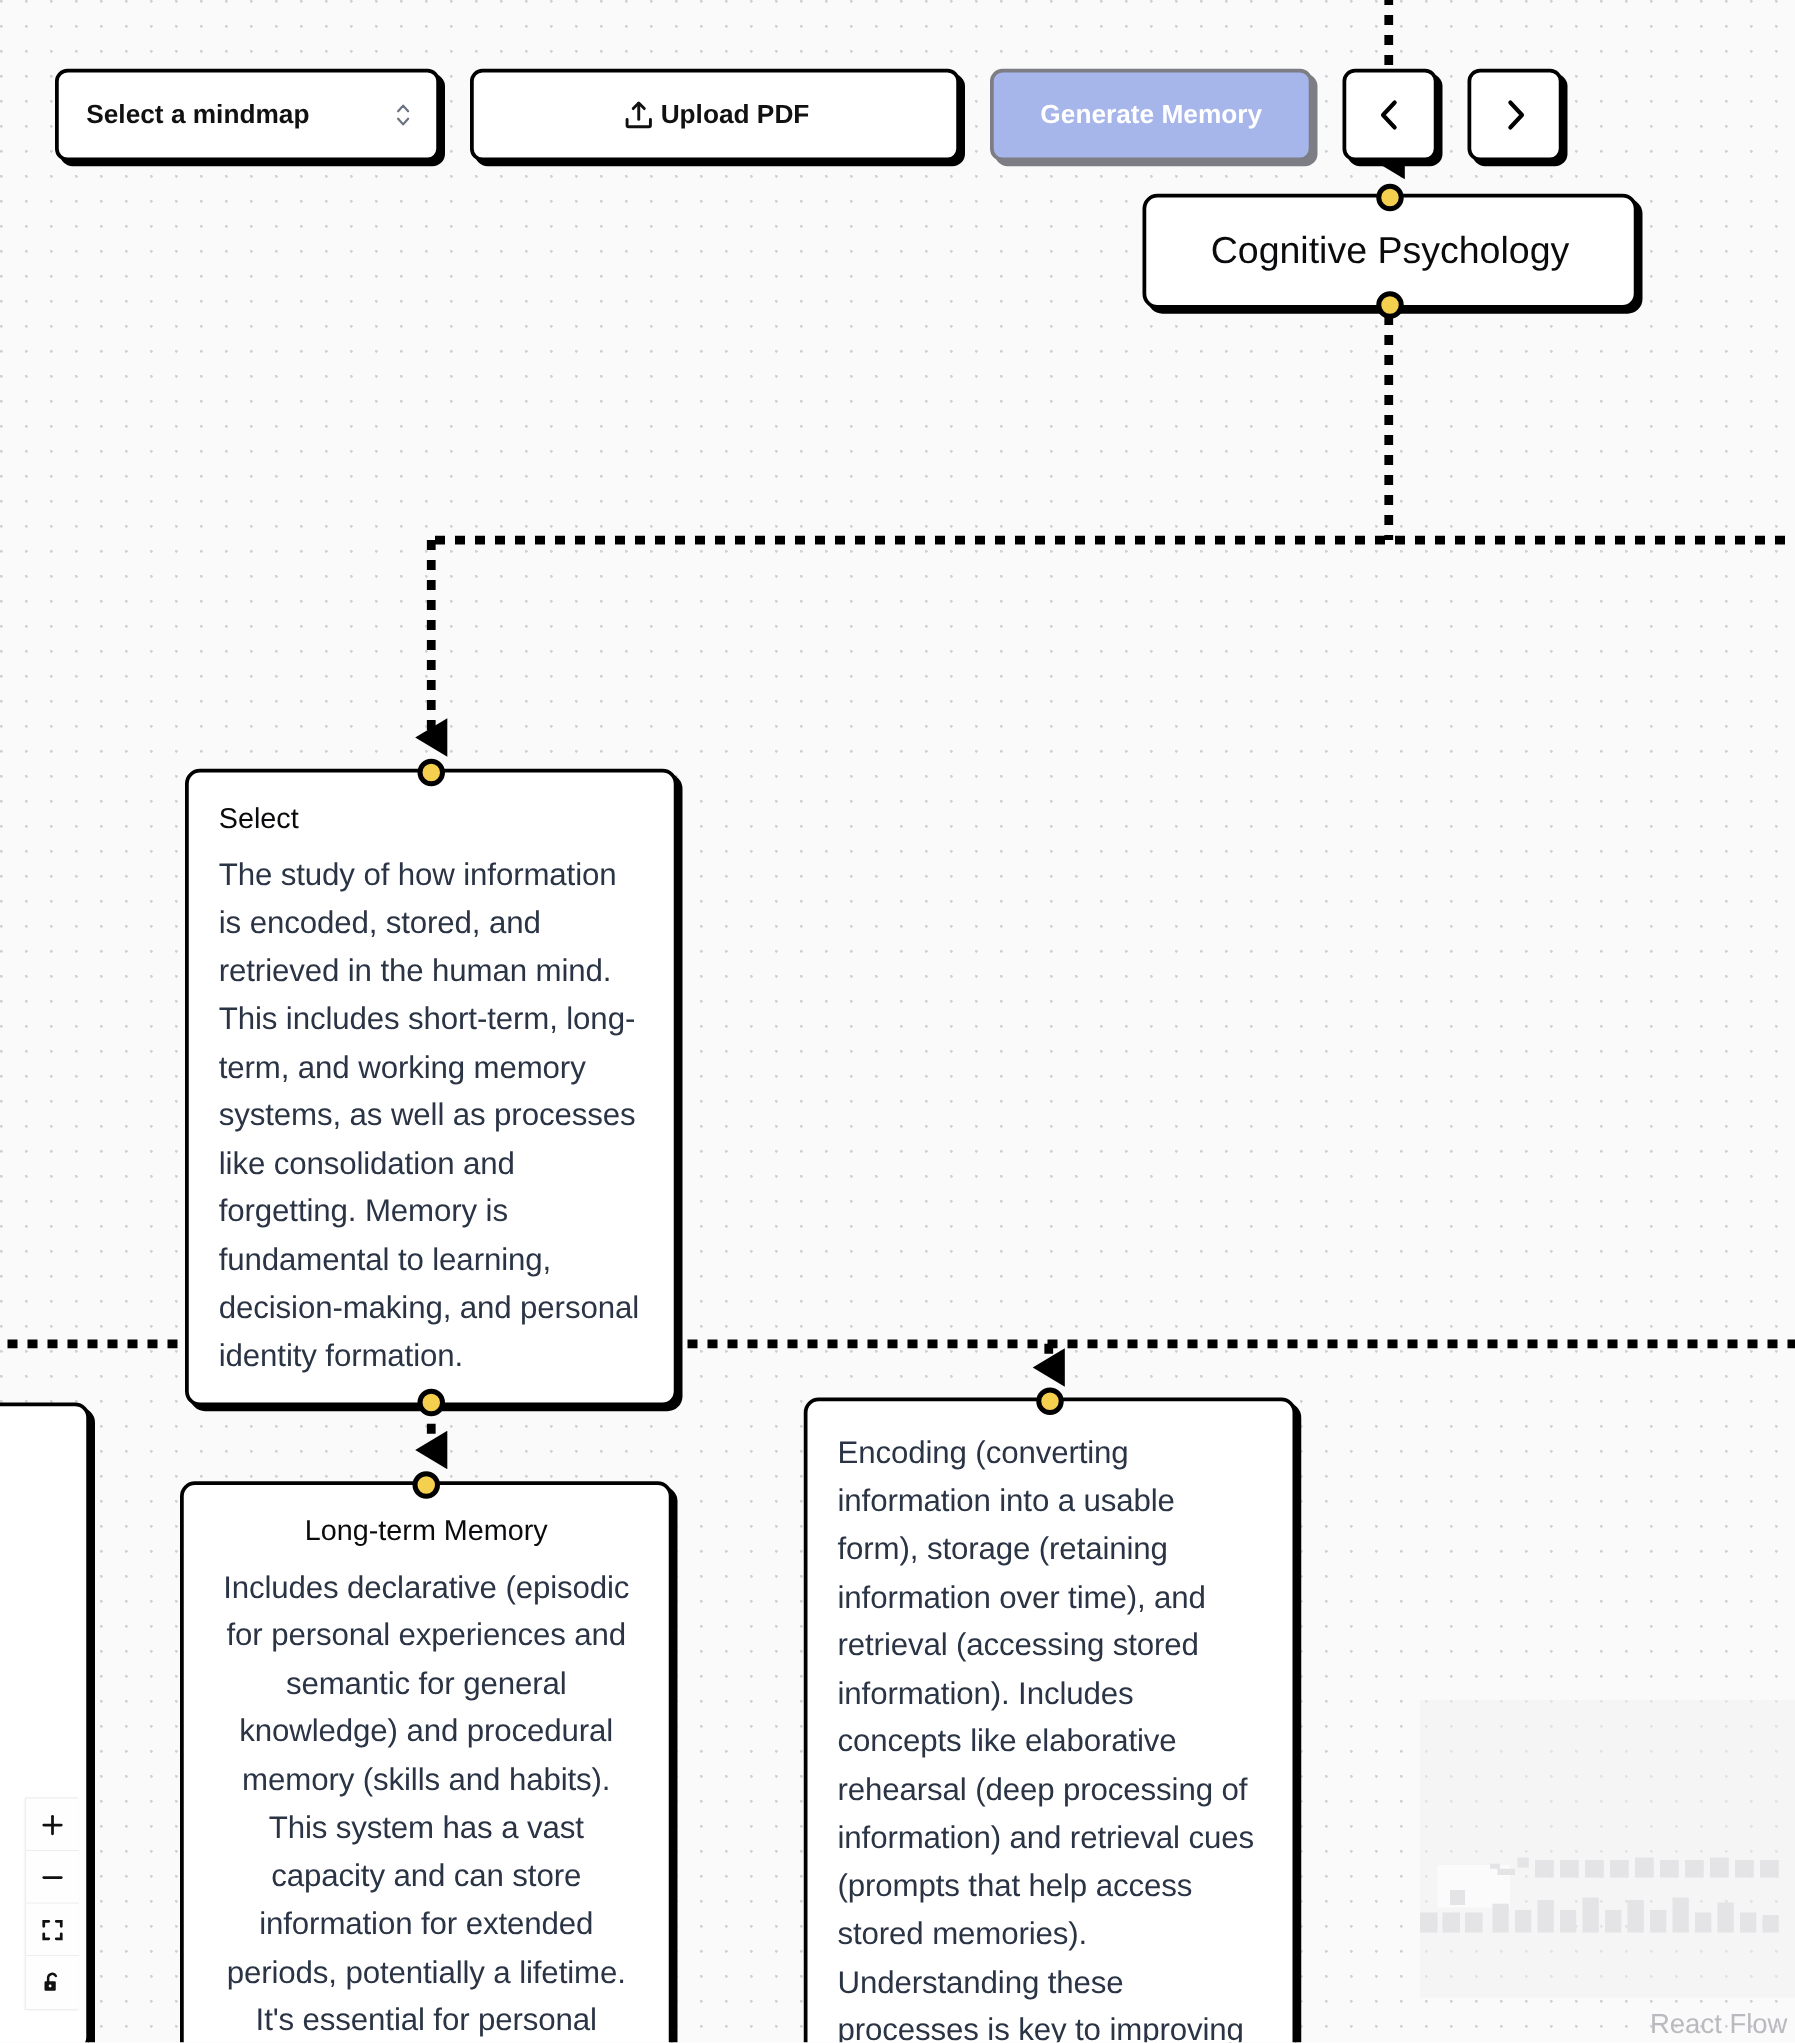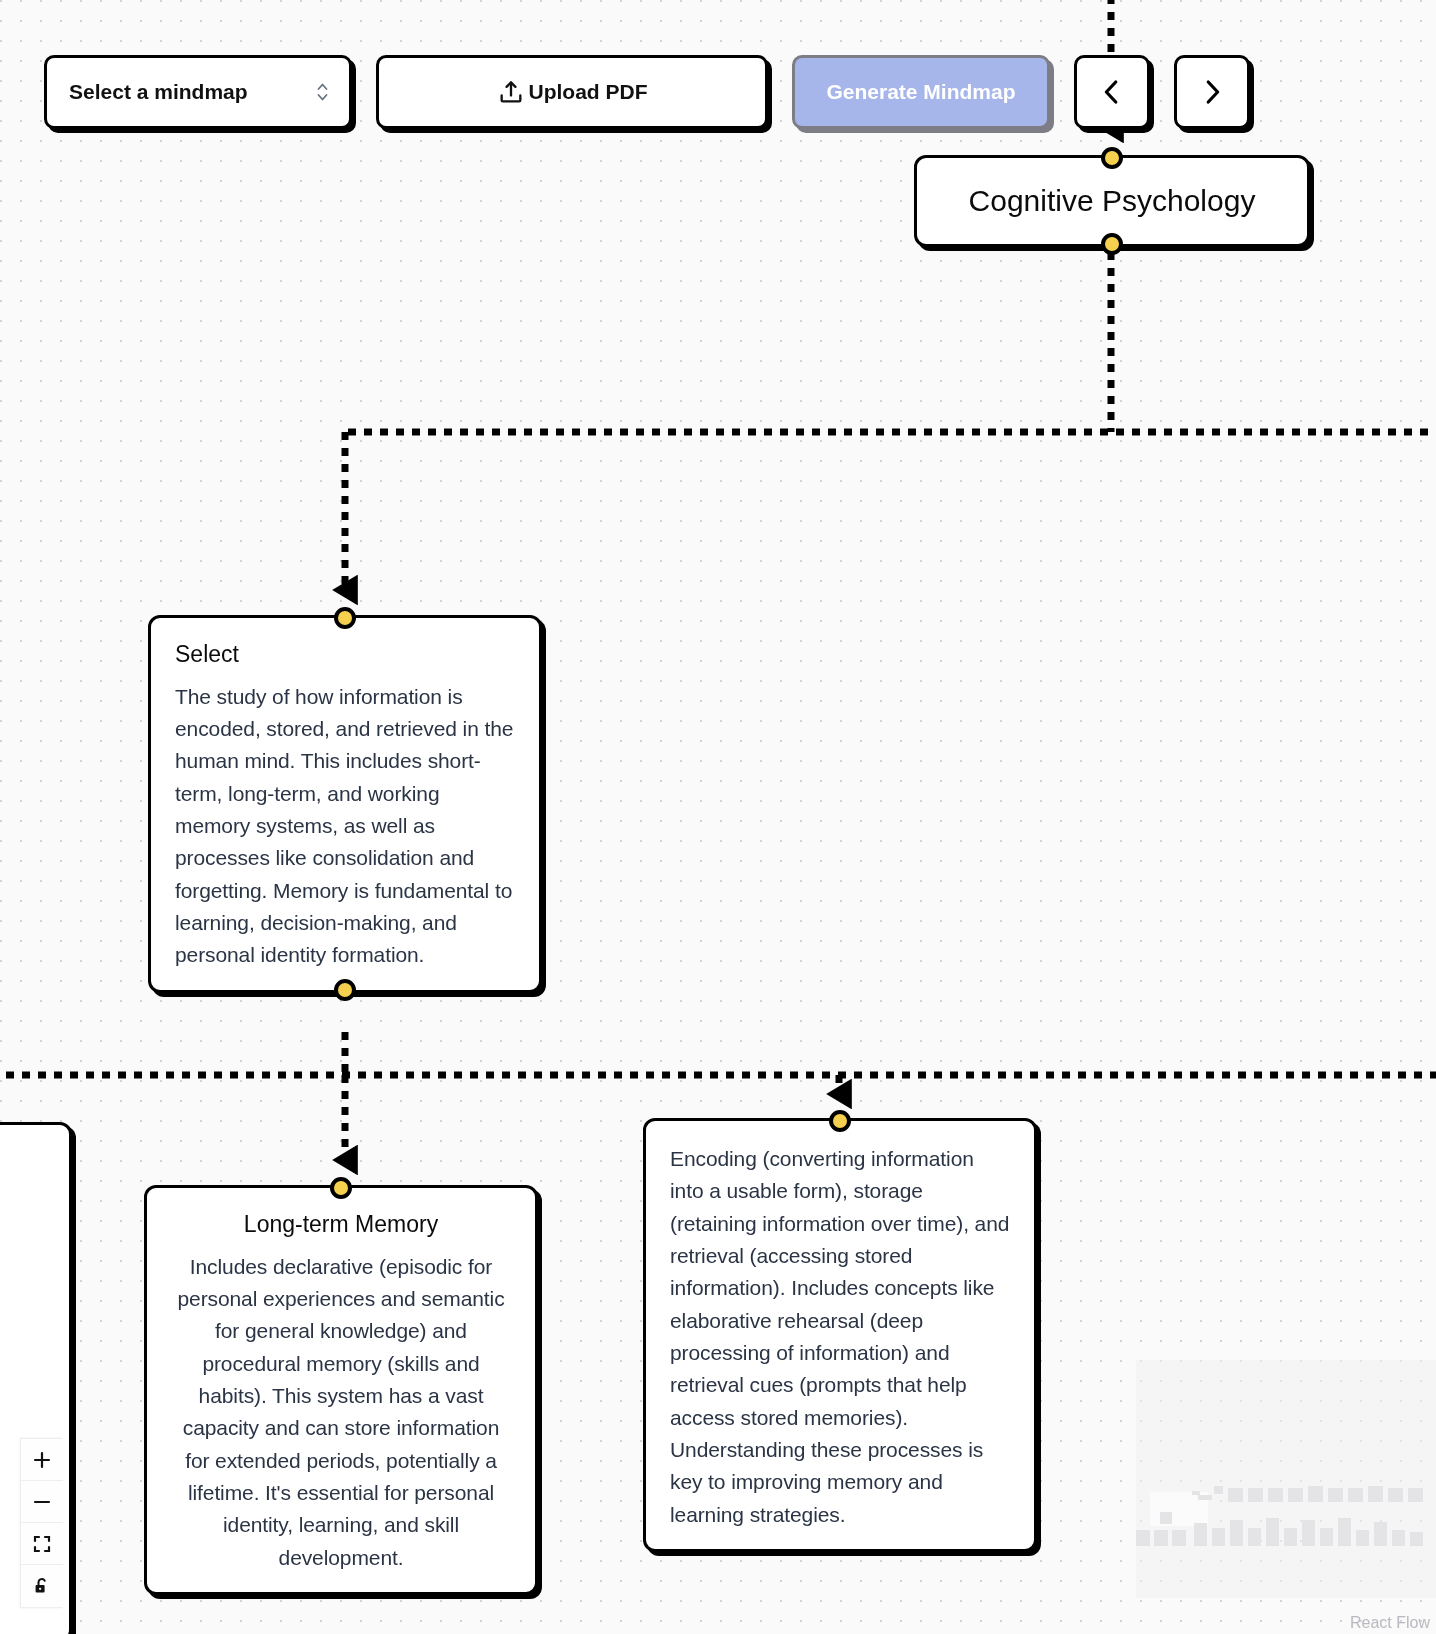--- a/index.html
+++ b/index.html
@@ -69,21 +69,21 @@
     border-radius: 12px;
     box-shadow: 4px 4px 0 #000000;
     z-index: 20;
   }
   .node-inner { padding: 22px 24px 18px 24px; }
   .node-title {
     font-size: 23px; font-weight: 400; color: #0b0b0d;
     margin: 0 0 12px 0; line-height: 1.25;
   }
   .node-desc {
-    font-size: 21px; color: #2b3445; line-height: 1.54; margin: 0;
+    font-size: 25px; color: #2b3445; line-height: 1.54; margin: 0;
     letter-spacing: -0.1px;
   }
 
   
   #node-root { width: 396px; height: 92px; left: 914px; top: 155px; }
   #node-root .node-inner {
     height: 100%; display: flex; align-items: center; justify-content: center; padding: 0 18px;
   }
   #node-root .node-title { font-size: 30px; margin: 0; }
 
@@ -127,21 +127,21 @@
     position: absolute; right: 0px; bottom: 36px;
     width: 300px; height: 238px;
     background: rgba(240,240,240,0.55);
     z-index: 35;
   }
   .mini-node { position: absolute; background: #e4e4e6; }
   .mini-node.light { background: #fbfbfb; }
 
   #rf-attrib {
     position: absolute; right: 6px; bottom: 2px;
-    font-size: 16px; color: #b9b9bf; z-index: 46;
+    font-size: 22px; color: #b9b9bf; z-index: 46;
     font-family: "Liberation Sans", sans-serif;
   }
 </style>
 </head>
 <body>
 
 <div id="canvas">
 
   <svg id="edges" viewBox="0 0 1436 1634" width="1436" height="1634">
     <defs>
@@ -180,21 +180,21 @@
         <svg width="28" height="28" viewBox="0 0 24 24" fill="none" stroke="#111111" stroke-width="2" stroke-linecap="round" stroke-linejoin="round">
           <path d="M12 15 V4"></path>
           <path d="M8.2 7.6 L12 3.8 L15.8 7.6"></path>
           <path d="M4 15 V19 a1 1 0 0 0 1 1 h14 a1 1 0 0 0 1 -1 V15"></path>
         </svg>
       </span>
       <span>Upload PDF</span>
     </div>
 
     <div class="btn" id="generate-mindmap">
-      <span>Generate Mindmap</span>
+      <span>Generate Memory</span>
     </div>
 
     <div class="btn nav-btn">
       <span style="display:flex;">
         <svg width="30" height="30" viewBox="0 0 24 24" fill="none" stroke="#000000" stroke-width="2.6" stroke-linecap="round" stroke-linejoin="round">
           <path d="M15 4 L7.5 12 L15 20"></path>
         </svg>
       </span>
     </div>
 

